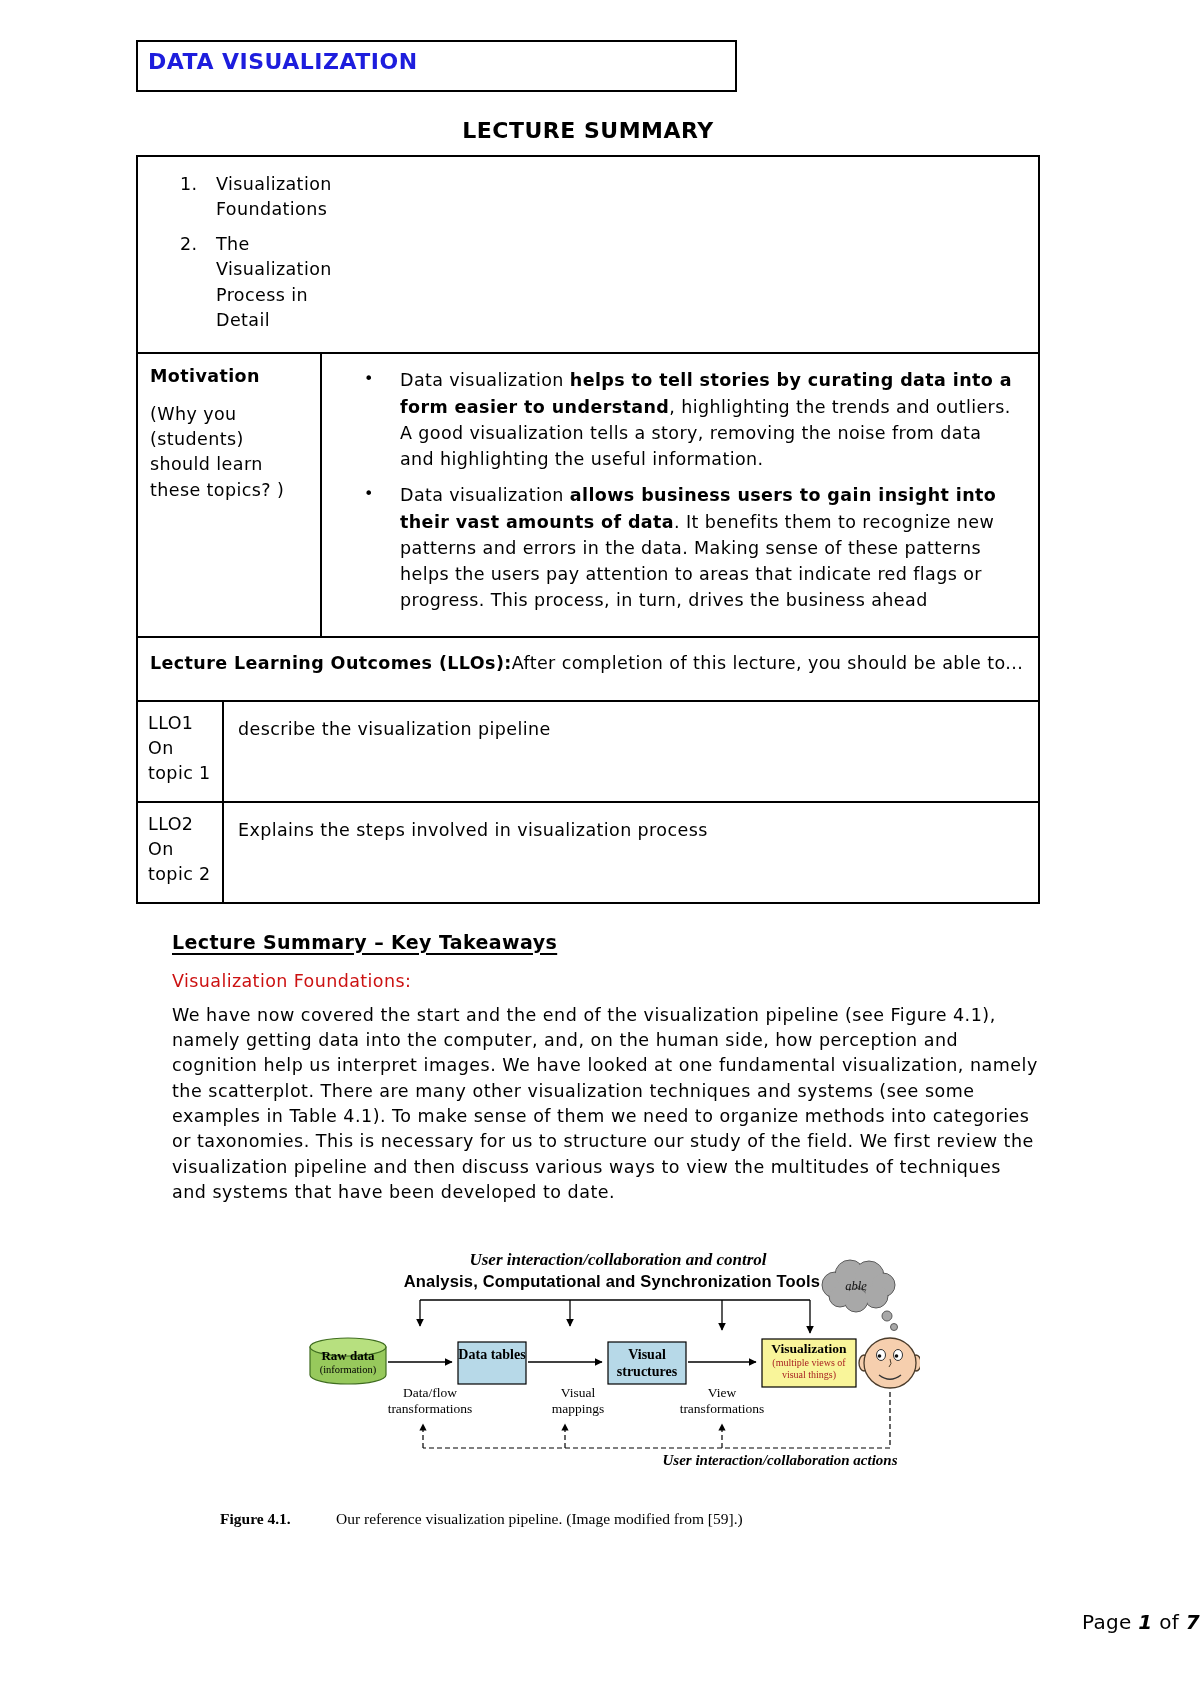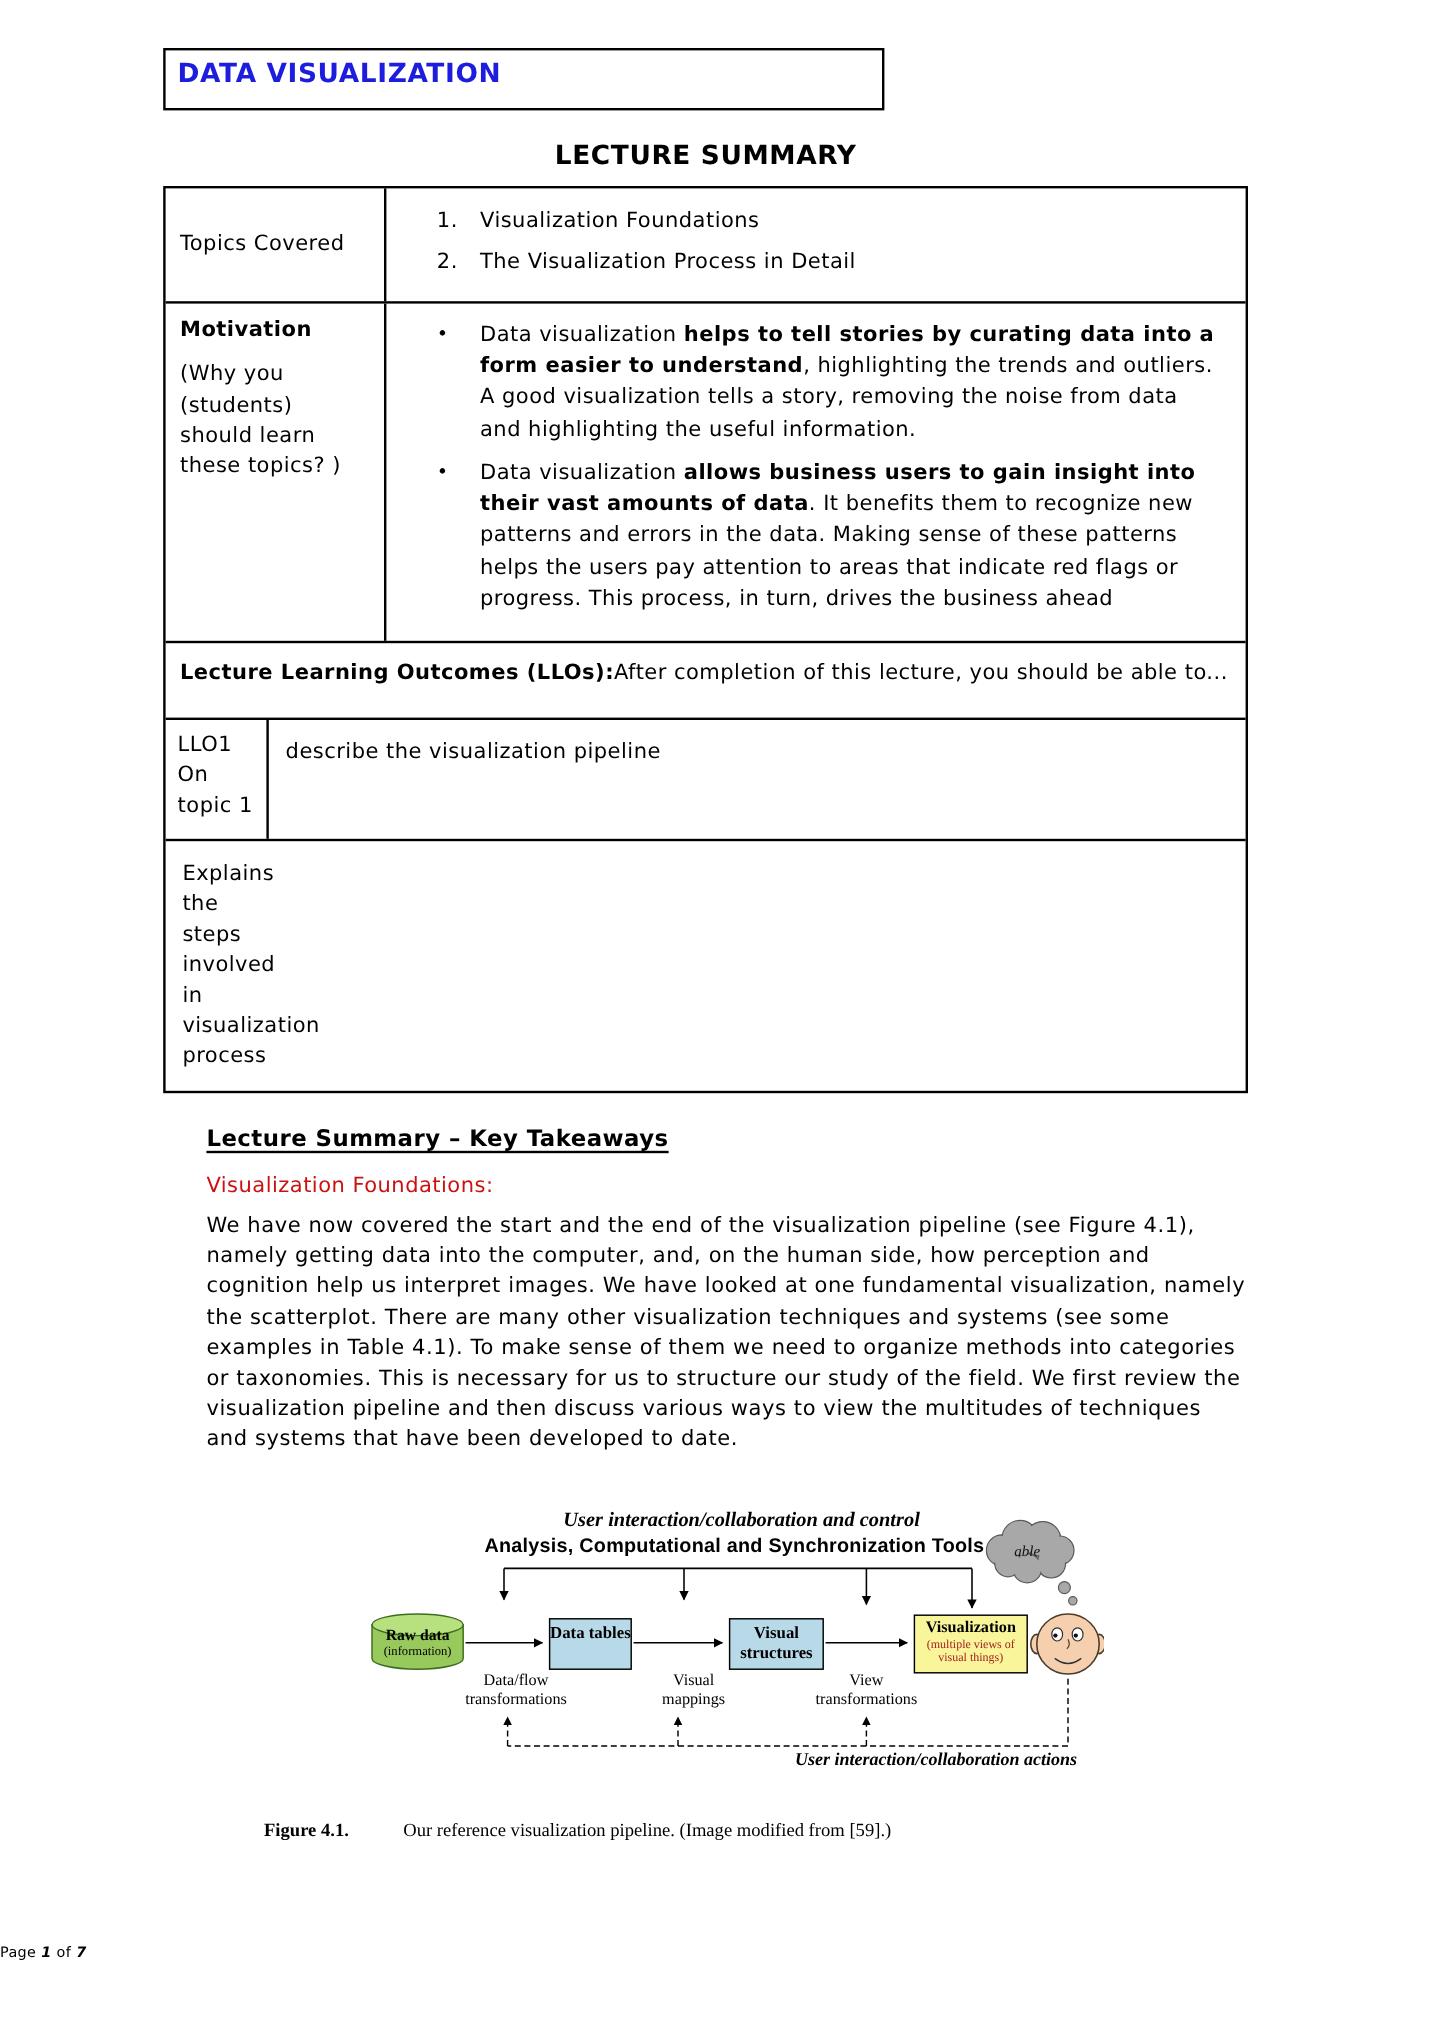--- a/index.html
+++ b/index.html
@@ -68,37 +68,36 @@
   .el-mappings{left:230px;top:133px;width:72px;margin-left:12px;}
   .el-view{left:368px;top:133px;width:108px;}
   .fig-bottom-label{left:330px;top:200px;width:300px;font-family:"Liberation Serif",serif;
     font-style:italic;font-weight:bold;font-size:15px;}
   .cloud-label{left:523px;top:27px;width:66px;font-family:"Liberation Serif",serif;
     font-style:italic;font-size:12.5px;color:#111;}
   .fig-caption{display:flex;margin:26px 0 0 84px;font-family:"Liberation Serif",serif;font-size:15.5px;align-items:flex-end;}
   .fig-caption-label{font-weight:bold;width:116px;flex:none;}
 
   
-  .footer{position:absolute;left:0;right:0;bottom:64px;text-align:left;font-size:12px;letter-spacing:.3px;}
+  .footer{position:absolute;left:0;right:0;bottom:64px;text-align:right;font-size:20px;letter-spacing:.3px;}
   .pg-num{font-weight:bold;font-style:italic;}
 </style>
 </head>
 <body>
 
 <div class="page">
 
   <div class="title-box">
     <span class="doc-title">DATA VISUALIZATION</span>
   </div>
   <div class="subtitle">LECTURE SUMMARY</div>
 
   <div class="info-table">
 
     <div class="t-row cols-a">
-      <div class="cell left-cell topics-label-cell">Topics Covered</div>
       <div class="cell topics-list-cell">
         <div class="num-item">
           <span class="num">1.</span>
           <span>Visualization Foundations</span>
         </div>
         <div class="num-item">
           <span class="num">2.</span>
           <span>The Visualization Process in Detail</span>
         </div>
       </div>
@@ -127,20 +126,24 @@
 
     <div class="t-row cols-b llo-row">
       <div class="cell left-cell llo-id-cell">
         <div>LLO1</div>
         <div>On topic 1</div>
       </div>
       <div class="cell llo-desc-cell">describe the visualization pipeline</div>
     </div>
 
     <div class="t-row cols-b llo-row">
+      <div class="cell left-cell llo-id-cell">
+        <div>LLO2</div>
+        <div>On topic 2</div>
+      </div>
       <div class="cell llo-desc-cell">Explains the steps involved in visualization process</div>
     </div>
   </div>
 
   <div class="kt-heading">Lecture Summary – Key Takeaways</div>
   <div class="red-subhead">Visualization Foundations:</div>
   <div class="body-paragraph">We have now covered the start and the end of the visualization pipeline (see Figure 4.1), namely getting data into the computer, and, on the human side, how perception and cognition help us interpret images. We have looked at one fundamental visualization, namely the scatterplot. There are many other visualization techniques and systems (see some examples in Table 4.1). To make sense of them we need to organize methods into categories or taxonomies. This is necessary for us to structure our study of the field. We first review the visualization pipeline and then discuss various ways to view the multitudes of techniques and systems that have been developed to date.</div>
 
   <div class="figure">
     <svg width="620" height="232" viewBox="0 0 620 232">

